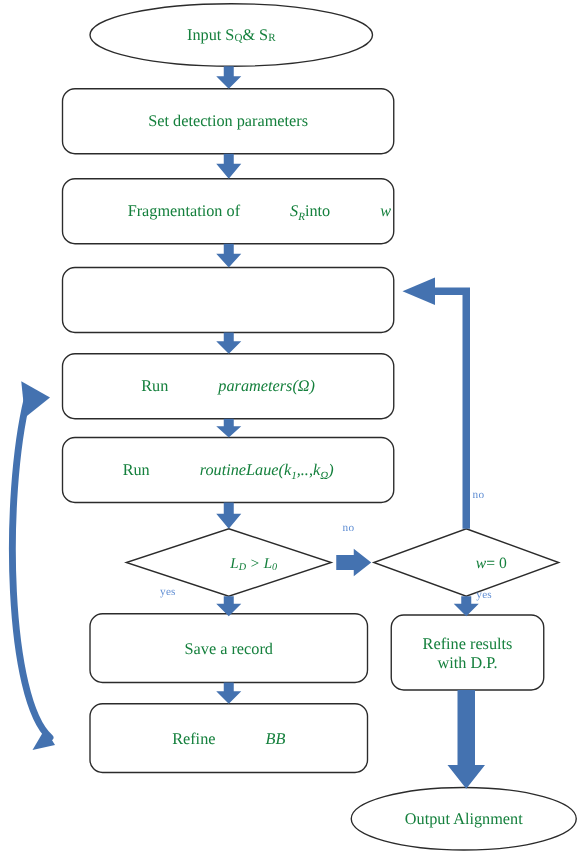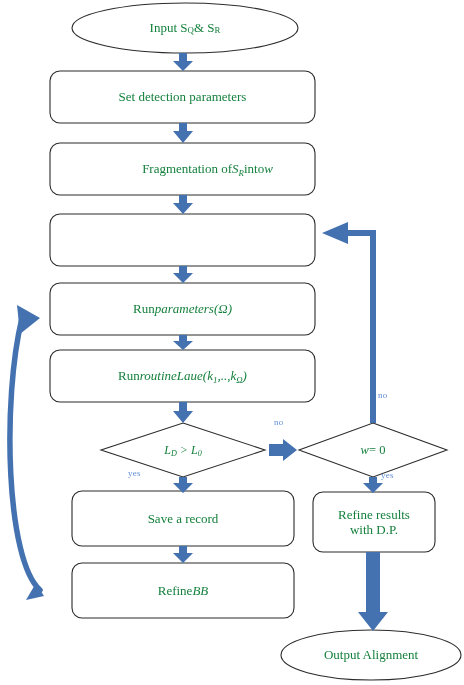--- a/index.html
+++ b/index.html
@@ -40,21 +40,21 @@
   .shape-hit {
     position: absolute;
   }
   .edge-label {
     position: absolute;
     color: #6390d4;
     font-family: Liberation Serif, serif;
     font-size: 9px;
     letter-spacing: 0.2px;
   }
-  .it { font-style: italic; }
+  .it { font-style: italic; padding-left: 40px; }
   sub { font-size: 0.68em; vertical-align: baseline; position: relative; top: 0.26em; }
 </style>
 </head>
 <body>
 
 <div id="canvas">
 
   <svg class="layer" viewBox="0 0 464 685">
     <defs>
       <style>

